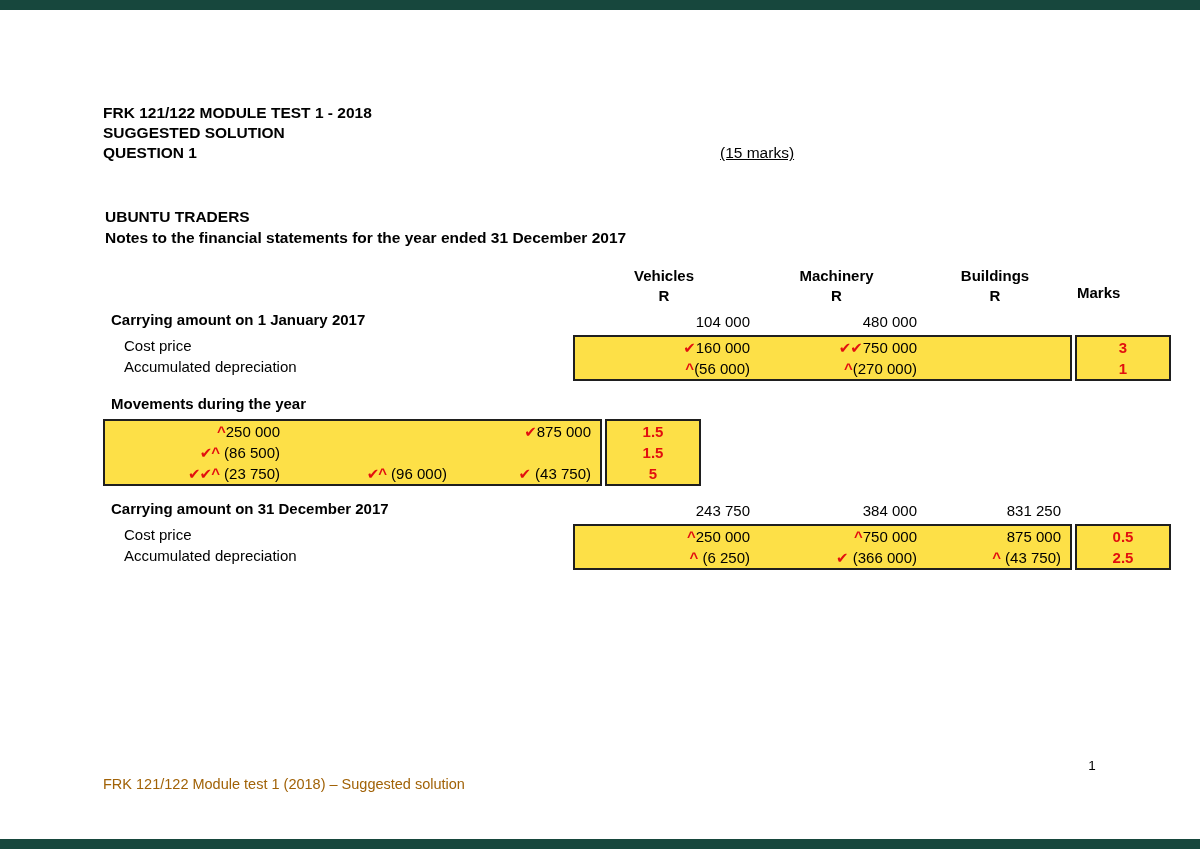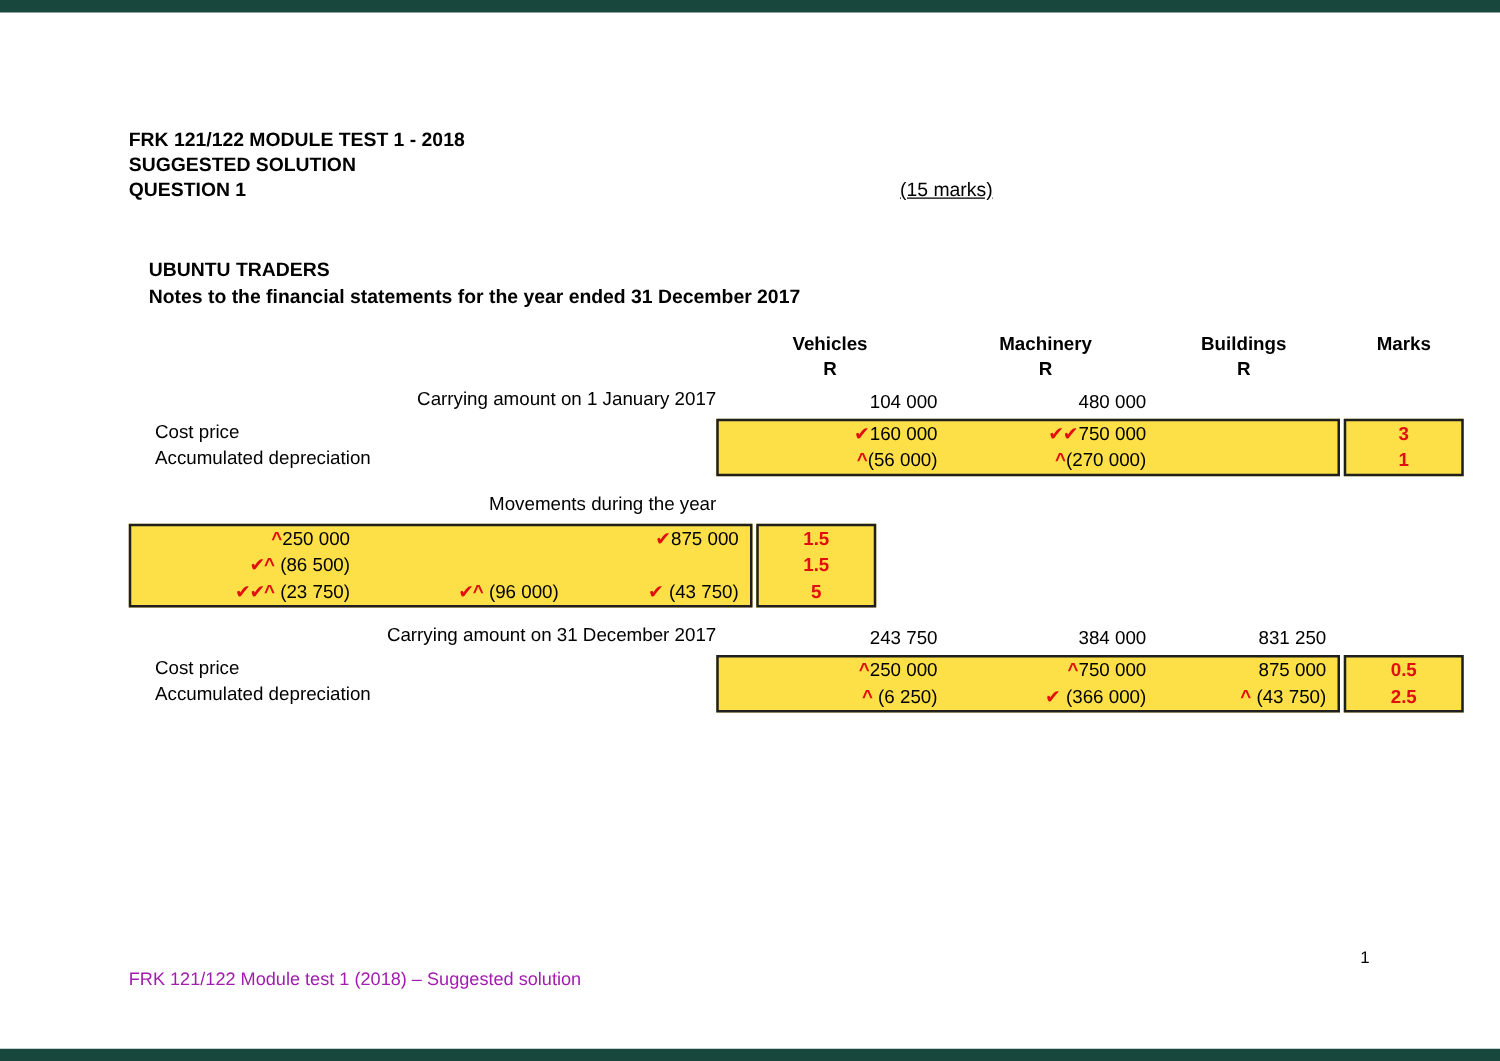--- a/index.html
+++ b/index.html
@@ -17,56 +17,56 @@
     color:#000;
     overflow:hidden;
   }
   .edge-bar{position:absolute;left:0;width:1200px;height:10px;background:var(--bar);}
   .edge-bar.top{top:0;}
   .edge-bar.bottom{bottom:0;}
 
   .doc-header{position:absolute;left:103px;top:103px;font-size:15.5px;font-weight:bold;line-height:20px;}
   .marks-note{position:absolute;left:720px;top:143px;font-size:15.5px;font-weight:normal;line-height:20px;text-decoration:underline;}
 
-  .doc-intro{position:absolute;left:119px;top:206px;font-size:15.5px;font-weight:bold;line-height:21px;}
+  .doc-intro{position:absolute;left:105px;top:206px;font-size:15.5px;font-weight:bold;line-height:21px;}
 
   .ppe-table{position:absolute;left:103px;top:264px;width:1070px;font-size:15px;}
 
   
   .band{display:flex;align-items:stretch;}
   .col-labels{width:470px;}
   .col-values{width:499px;border:2px solid transparent;}
   .col-marks{width:96px;margin-left:3px;border:2px solid transparent;}
   .boxed .col-values,.boxed .col-marks{border:2px solid var(--border);background:#fde047;}
 
   .lrow,.vrow,.mrow{height:22px;line-height:22px;white-space:nowrap;}
   .boxed .lrow,.boxed .vrow,.boxed .mrow{height:21px;line-height:21px;}
   .lrow{padding-left:21px;}
-  .lrow.bold{font-weight:normal;padding-left:8px;text-align:right;}
+  .lrow.bold{font-weight:bold;padding-left:8px;}
   .vrow{display:flex;}
   .cell{text-align:right;}
   .cell.c0{width:178px;padding-right:3px;}
   .cell.c1{width:167px;padding-right:3px;}
   .cell.c2{width:150px;padding-right:9px;}
   .sym{color:var(--red);font-weight:bold;letter-spacing:-1px;margin-right:1px;}
   .mrow{text-align:center;color:var(--red);font-weight:bold;}
 
   .spacer{height:12px;}
 
   
   .thead{display:flex;font-weight:bold;margin-bottom:1px;}
   .thead .col-values{display:flex;}
   .hcell{text-align:center;line-height:20px;}
   .hcell.c0{width:178px;}
   .hcell.c1{width:167px;}
   .hcell.c2{width:150px;}
   .hcell .unit{display:block;}
-  .hmarks{text-align:center;line-height:20px;}
-
-  .footer-line{position:absolute;left:103px;top:776px;font-size:14.5px;color:#a21caf;}
+  .hmarks{text-align:left;line-height:20px;margin-top:17px;}
+
+  .footer-line{position:absolute;left:103px;top:776px;font-size:14.5px;color:#a16207;}
   .page-number{position:absolute;left:1080px;top:758px;width:24px;text-align:center;font-size:13.5px;}
 </style>
 </head>
 <body>
 
 <div class="edge-bar top"></div>
 <div class="edge-bar bottom"></div>
 
 <div class="doc-header">
   <div>FRK 121/122 MODULE TEST 1 - 2018</div>

